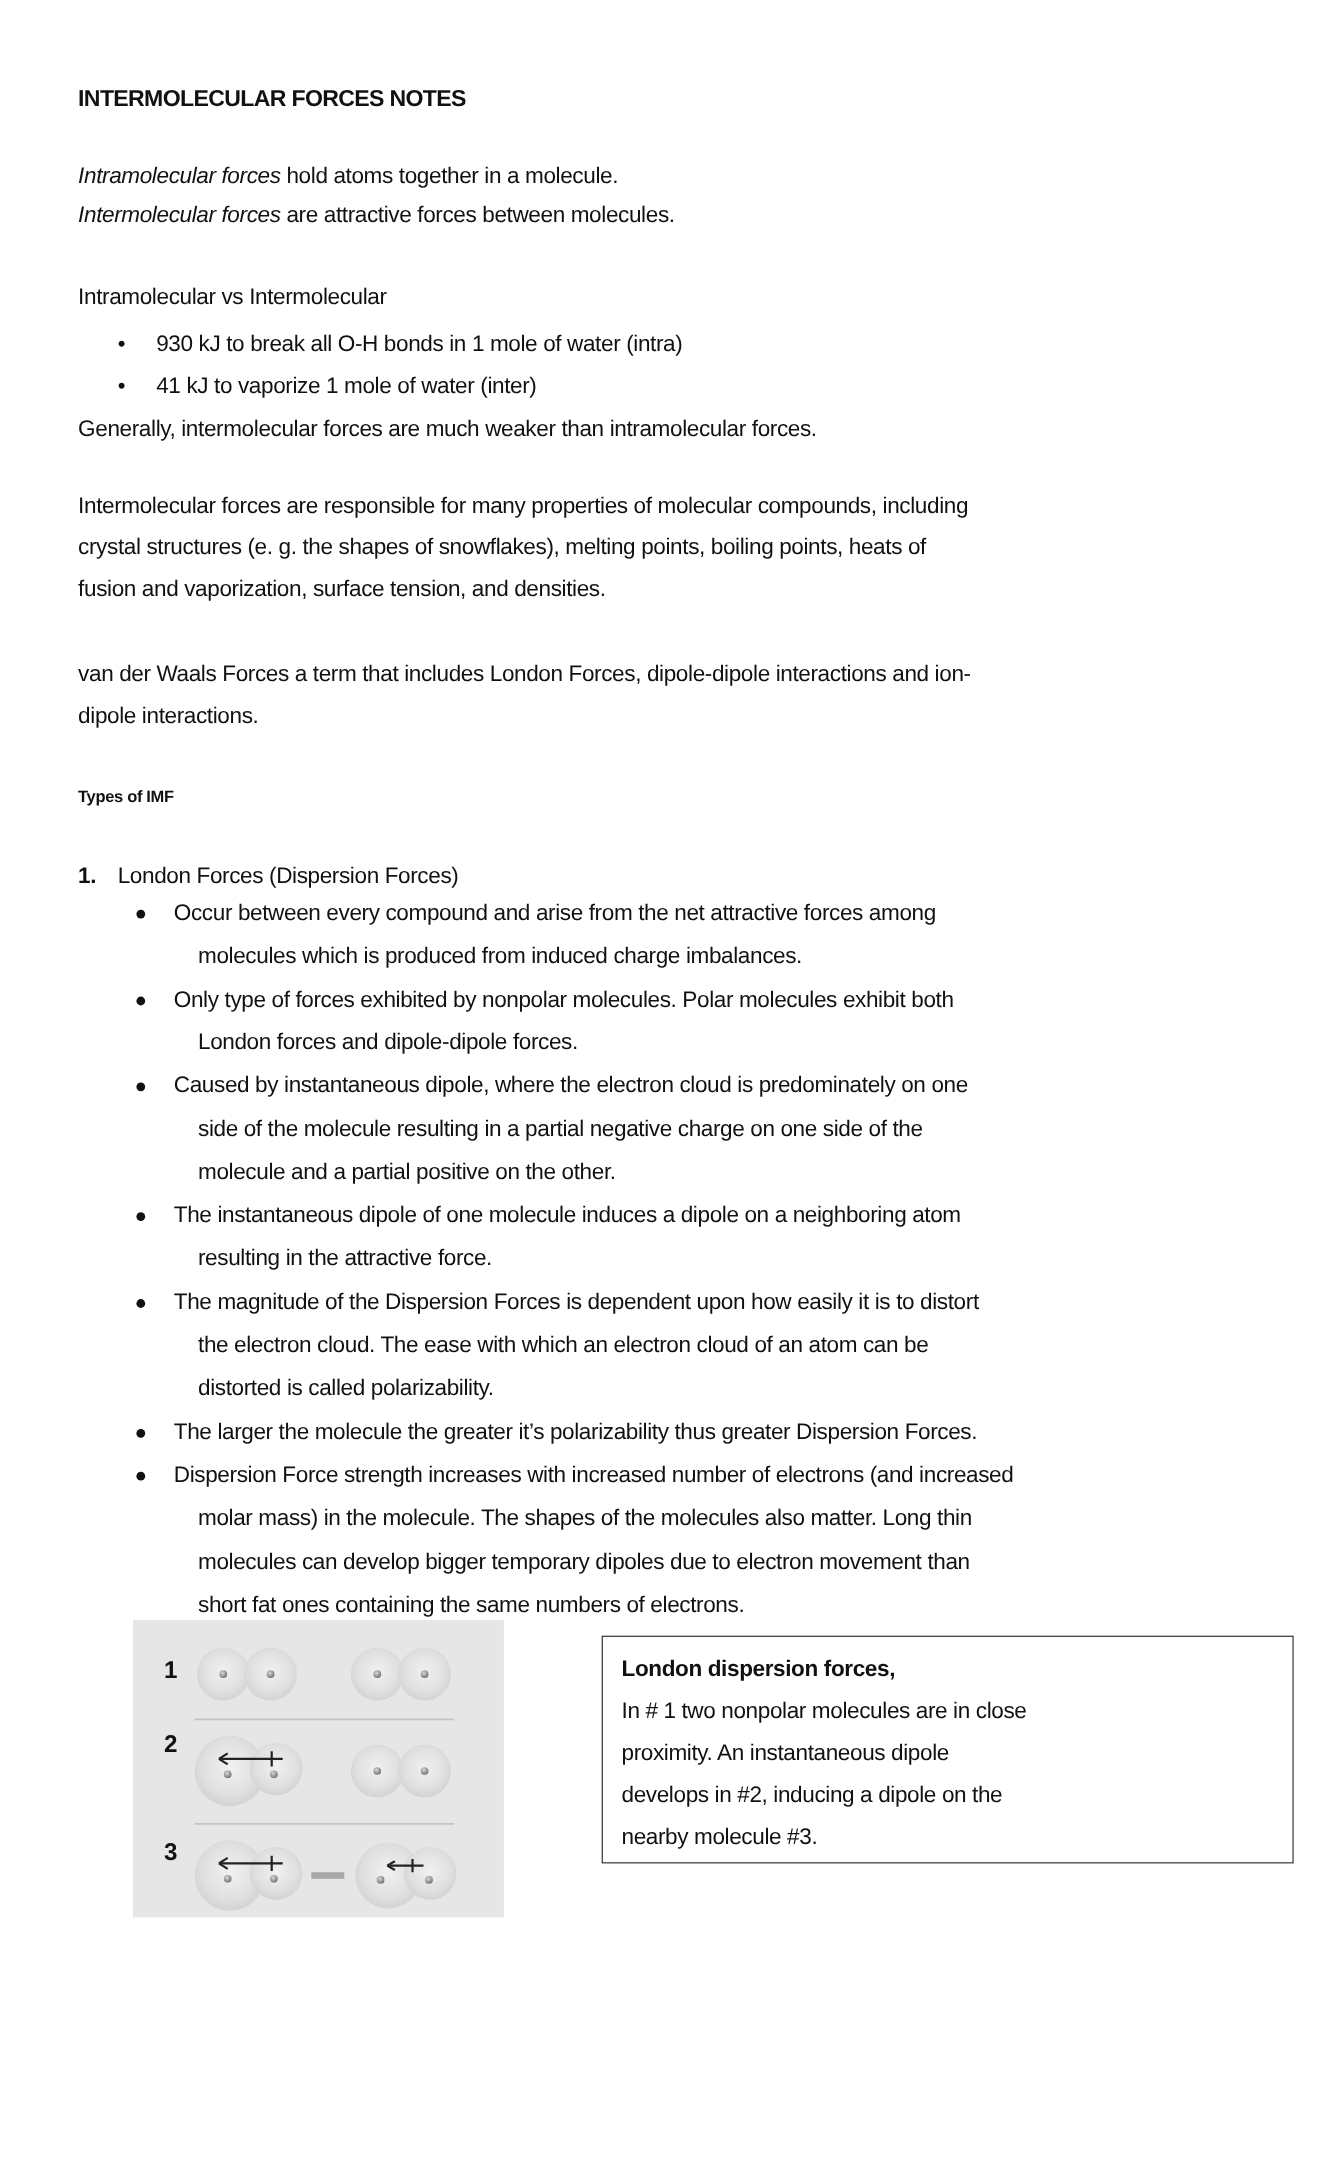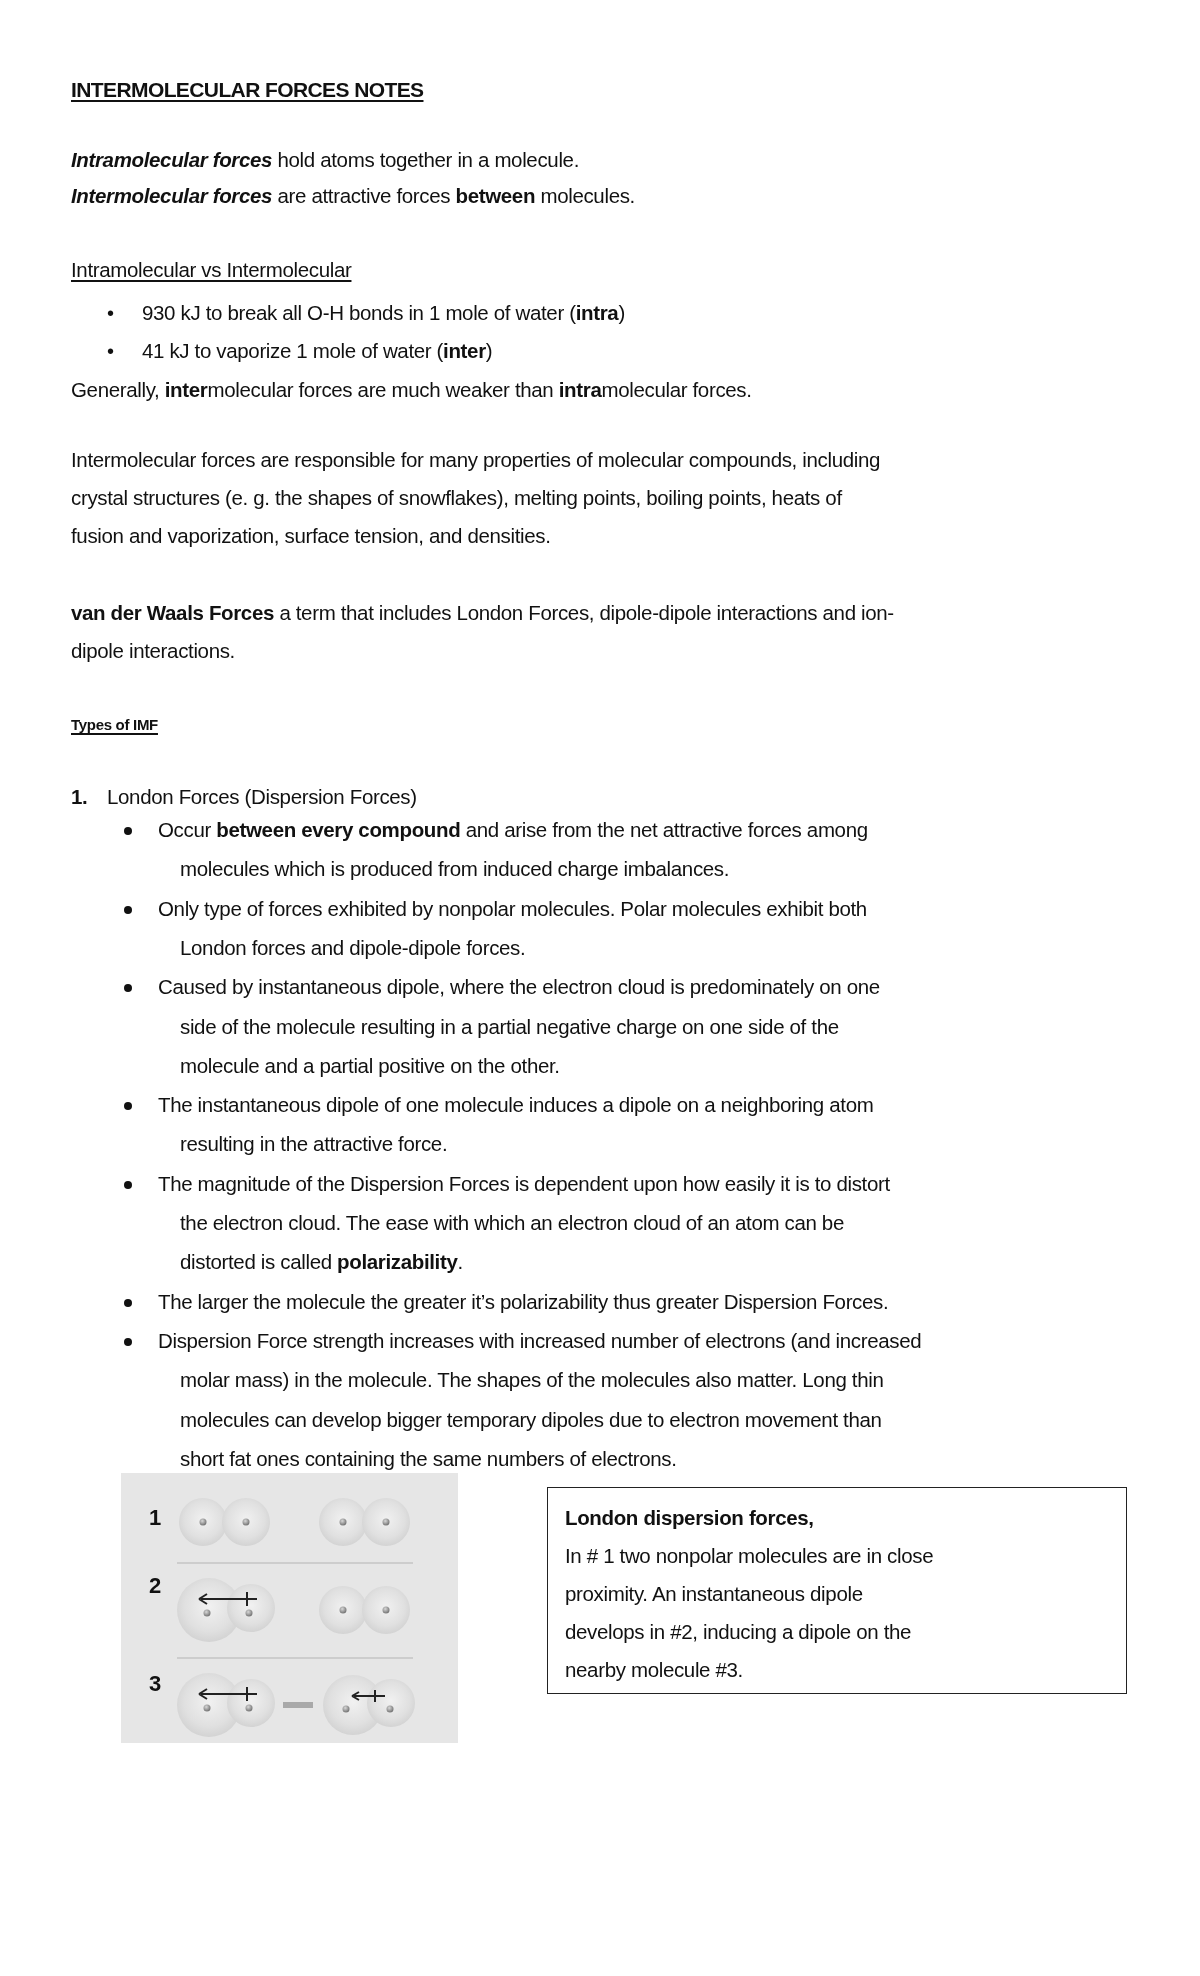--- a/index.html
+++ b/index.html
@@ -1,27 +1,27 @@
 <!DOCTYPE html>
 <html><head>
 <meta charset="utf-8">
 <style>
   html, body { margin: 0; padding: 0; background: #ffffff; }
   body { width: 1200px; height: 1976px; position: relative; overflow: hidden;
          font-family: "Liberation Sans", "DejaVu Sans", sans-serif; color: #111; }
   .ln { position: absolute; white-space: nowrap; font-size: 20.5px; line-height: 1; letter-spacing: -0.35px; }
-  .ln b { font-weight: bold; }
+  .ln b { font-weight: normal; }
   .ln i { font-style: italic; }
-  .u { text-decoration: underline; text-underline-offset: 3px; text-decoration-thickness: 1.5px; }
+  .u { text-underline-offset: 3px; text-decoration-thickness: 1.5px; }
   .title { font-weight: bold; font-size: 21px; letter-spacing: -0.6px; }
   .small { font-size: 15px; font-weight: bold; letter-spacing: -0.3px; text-align: center; }
   .dot { position: absolute; font-size: 20px; line-height: 1; }
   .sq-bullet { position: absolute; width: 8px; height: 8px; border-radius: 50%; background: #111; }
   .figure { position: absolute; left: 121px; top: 1473px; width: 337px; height: 270px; background: #e6e6e6; }
-  .caption-box { position: absolute; left: 547px; top: 1487px; width: 580px; height: 207px;
+  .caption-box { position: absolute; left: 547px; top: 1487px; width: 629px; height: 207px;
                  border: 1.5px solid #222; box-sizing: border-box; }
   .cap-ln { position: absolute; left: 17px; white-space: nowrap; font-size: 20.5px; line-height: 1; letter-spacing: -0.35px; }
 </style>
 </head>
 <body>
 
 <div class="ln title u" style="left:71px; top:79px;">INTERMOLECULAR FORCES NOTES</div>
 
 <div class="ln" style="left:71px; top:150px;"><b><i>Intramolecular forces</i></b><span> hold atoms together in a molecule.</span></div>
 <div class="ln" style="left:71px; top:186px;"><b><i>Intermolecular forces</i></b><span> are attractive forces </span><b>between</b><span> molecules.</span></div>

